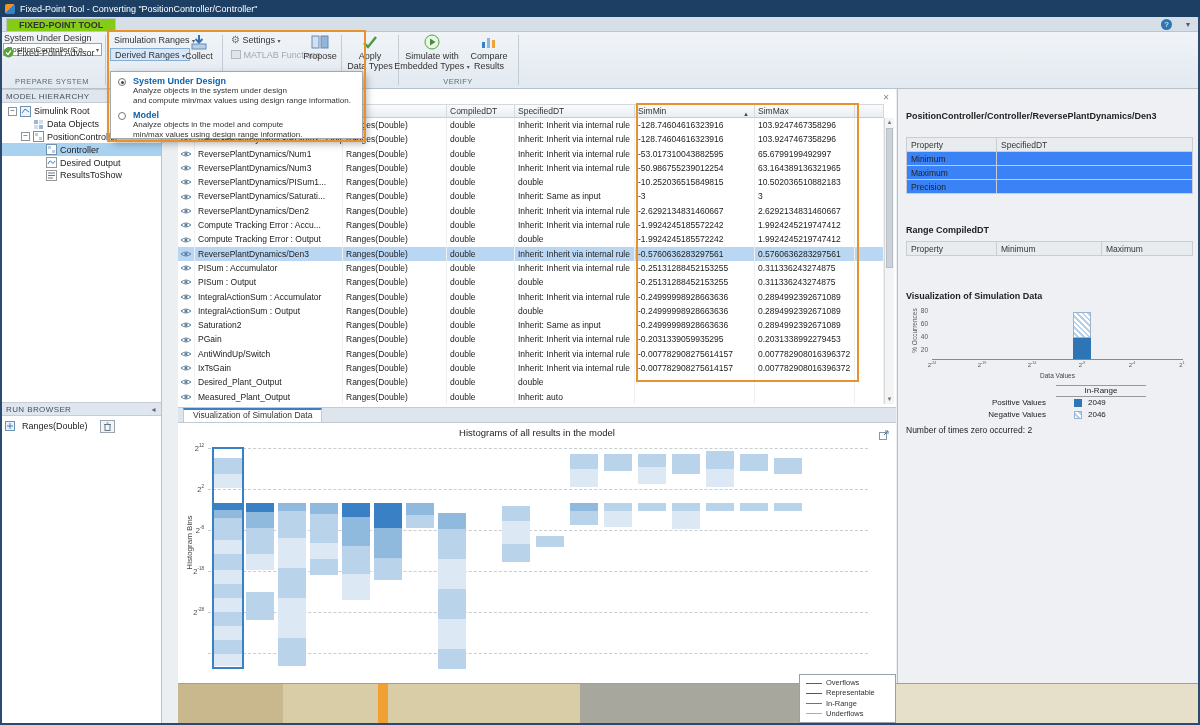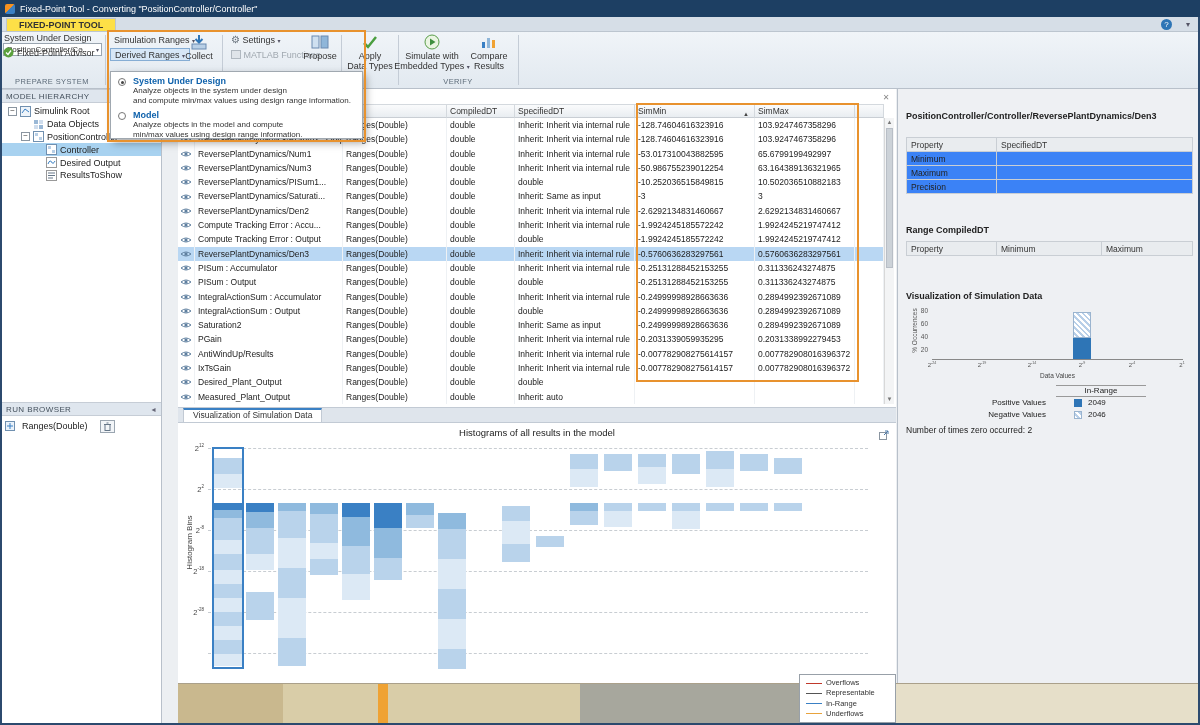--- a/index.html
+++ b/index.html
@@ -5,21 +5,21 @@
   * { box-sizing: border-box; margin: 0; padding: 0; }
   html,body { width:1200px; height:725px; }
   body { position:relative; font-family:"Liberation Sans",sans-serif; background:#eceff2; overflow:hidden; }
   sup { font-size:60%; }
 
   
   #titlebar { position:absolute; left:0; top:0; right:0; height:17px; background:#1d3f63; color:#fff;
     display:flex; align-items:center; gap:5px; padding:0 5px; font-size:9px; }
   #app-icon { width:10px; height:10px; background:linear-gradient(135deg,#f59120 50%,#3a80c4 50%); border-radius:2px; }
   #tabrow { position:absolute; left:0; top:17px; right:0; height:15px; background:#d6dee7; border-bottom:1px solid #bcc5cf; }
-  #main-tab { position:absolute; left:6px; top:1px; bottom:0; background:#fde047; border:1px solid #bcc5cf; border-bottom:none;
+  #main-tab { position:absolute; left:6px; top:1px; bottom:0; background:#84cc16; border:1px solid #bcc5cf; border-bottom:none;
     font-size:9px; font-weight:bold; color:#333; line-height:12px; padding:0 12px; }
   #help-btn { position:absolute; right:28px; top:2px; width:11px; height:11px; border-radius:50%; background:#2e75b6; color:#fff;
     font-size:8px; line-height:11px; text-align:center; }
   #ribbon-collapse { position:absolute; right:10px; top:3px; font-size:8px; color:#556; }
 
   
   #ribbon { position:absolute; left:0; top:32px; right:0; height:57px;
     background:linear-gradient(#f0f4f8,#e2e9f0); border-bottom:1px solid #b8c0ca; }
   .rib-sep { position:absolute; top:3px; bottom:3px; width:1px; background:#c4ccd6; }
   .rlabel { position:absolute; font-size:9px; color:#333; white-space:nowrap; }
@@ -588,21 +588,21 @@
         <div class="cell c-simmax">0.2031338992279453</div>
         <div class="cell c-pad"></div>
       </div>
       <div class="trow tgrid">
         <div class="cell eye">
           <svg width="12" height="8" viewBox="0 0 12 8">
             <path d="M1 4 Q6 0 11 4 Q6 8 1 4 Z" fill="none" stroke="#5f7f9f"></path>
             <circle cx="6" cy="4" r="1.6" fill="#5f7f9f"></circle>
           </svg>
         </div>
-        <div class="cell c-name">AntiWindUp/Results</div>
+        <div class="cell c-name">AntiWindUp/Switch</div>
         <div class="cell c-run">Ranges(Double)</div>
         <div class="cell c-compiled">double</div>
         <div class="cell c-specified">Inherit: Inherit via internal rule</div>
         <div class="cell c-simmin">-0.007782908275614157</div>
         <div class="cell c-simmax">0.007782908016396372</div>
         <div class="cell c-pad"></div>
       </div>
       <div class="trow tgrid">
         <div class="cell eye">
           <svg width="12" height="8" viewBox="0 0 12 8">

